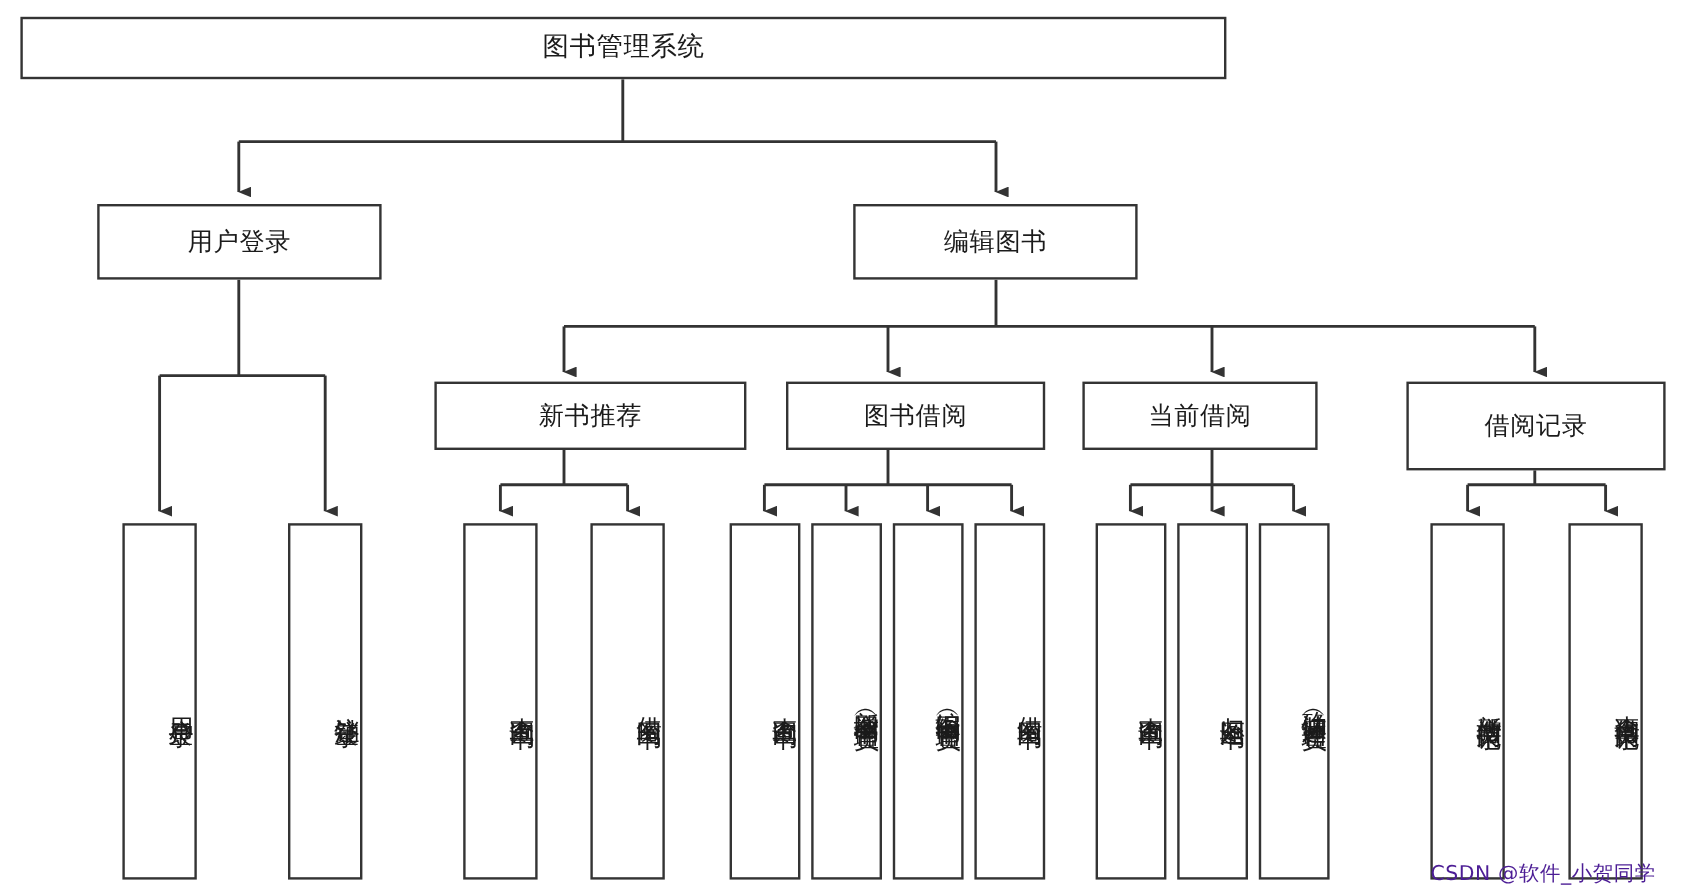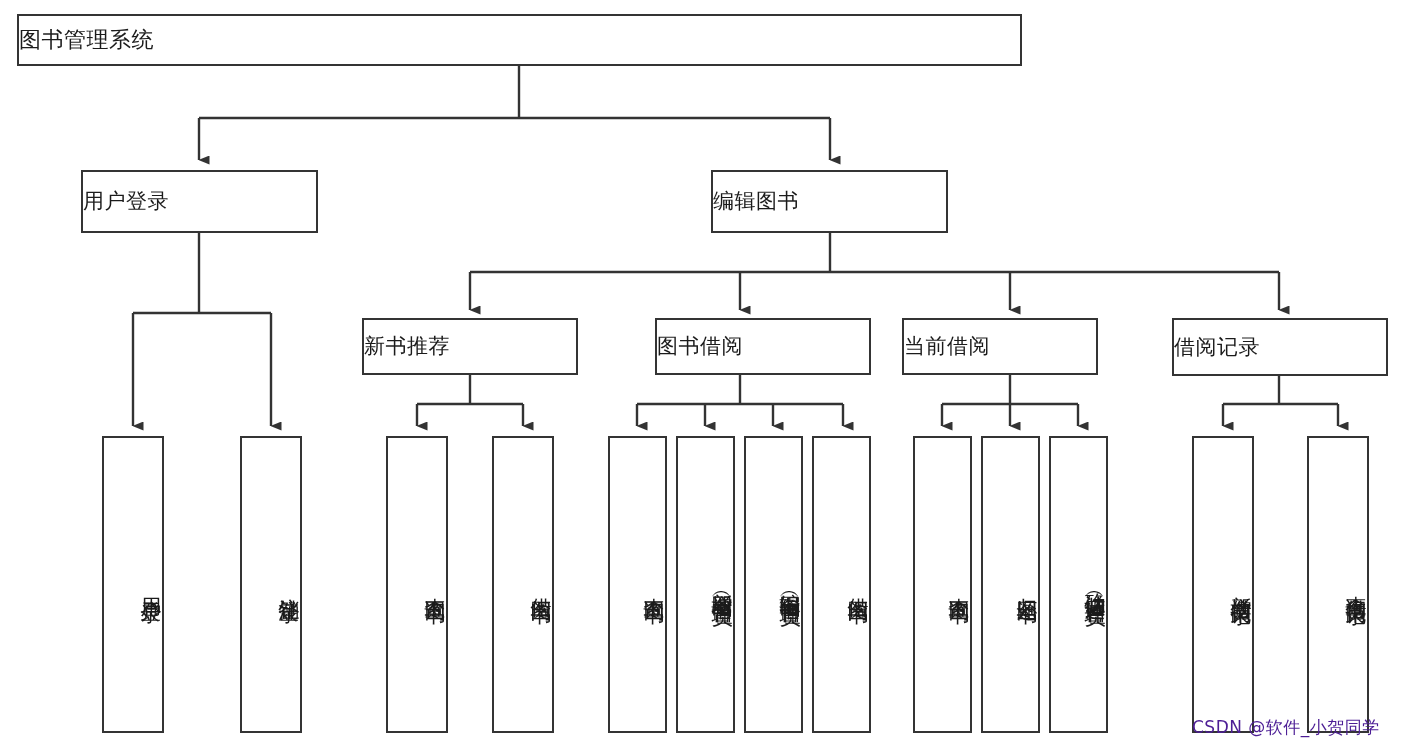--- a/index.html
+++ b/index.html
@@ -26,21 +26,21 @@
     height: 747px;
     pointer-events: none;
   }
   .node {
     position: absolute;
     box-sizing: border-box;
     background: #ffffff;
     border: 2px solid #343434;
     display: flex;
     align-items: center;
-    justify-content: flex-start;
+    justify-content: center;
     color: #1b1b1b;
     line-height: 1.06;
   }
   .node.h {
     font-size: 21px;
     letter-spacing: 0.5px;
   }
   .node.v {
     writing-mode: vertical-rl;
     text-orientation: upright;
@@ -131,30 +131,30 @@
     <span>图书管理系统</span>
   </div>
 
   <div class="node h" style="left:81px; top:170px; width:237px; height:63px;">
     <span>用户登录</span>
   </div>
   <div class="node h" style="left:711px; top:170px; width:237px; height:63px;">
     <span>编辑图书</span>
   </div>
 
-  <div class="node h" style="left:362px; top:318px; width:216px; height:57px;">
+  <div class="node h" style="left:362px; top:318px; width:260px; height:57px;">
     <span>新书推荐</span>
   </div>
   <div class="node h" style="left:632px; top:318px; width:216px; height:57px;margin-left:23px;">
     <span>图书借阅</span>
   </div>
   <div class="node h" style="left:902px; top:318px; width:196px; height:57px;">
     <span>当前借阅</span>
   </div>
-  <div class="node h" style="left:1172px; top:318px; width:216px; height:58px;">
+  <div class="node h" style="left:1172px; top:318px; width:216px; height:74px;">
     <span>借阅记录</span>
   </div>
 
   <div class="node v" style="left:102px; top:436px; width:62px; height:297px;">
     <span class="vtext">用户登录</span>
   </div>
   <div class="node v" style="left:240px; top:436px; width:62px; height:297px;">
     <span class="vtext">注销登录</span>
   </div>
 

